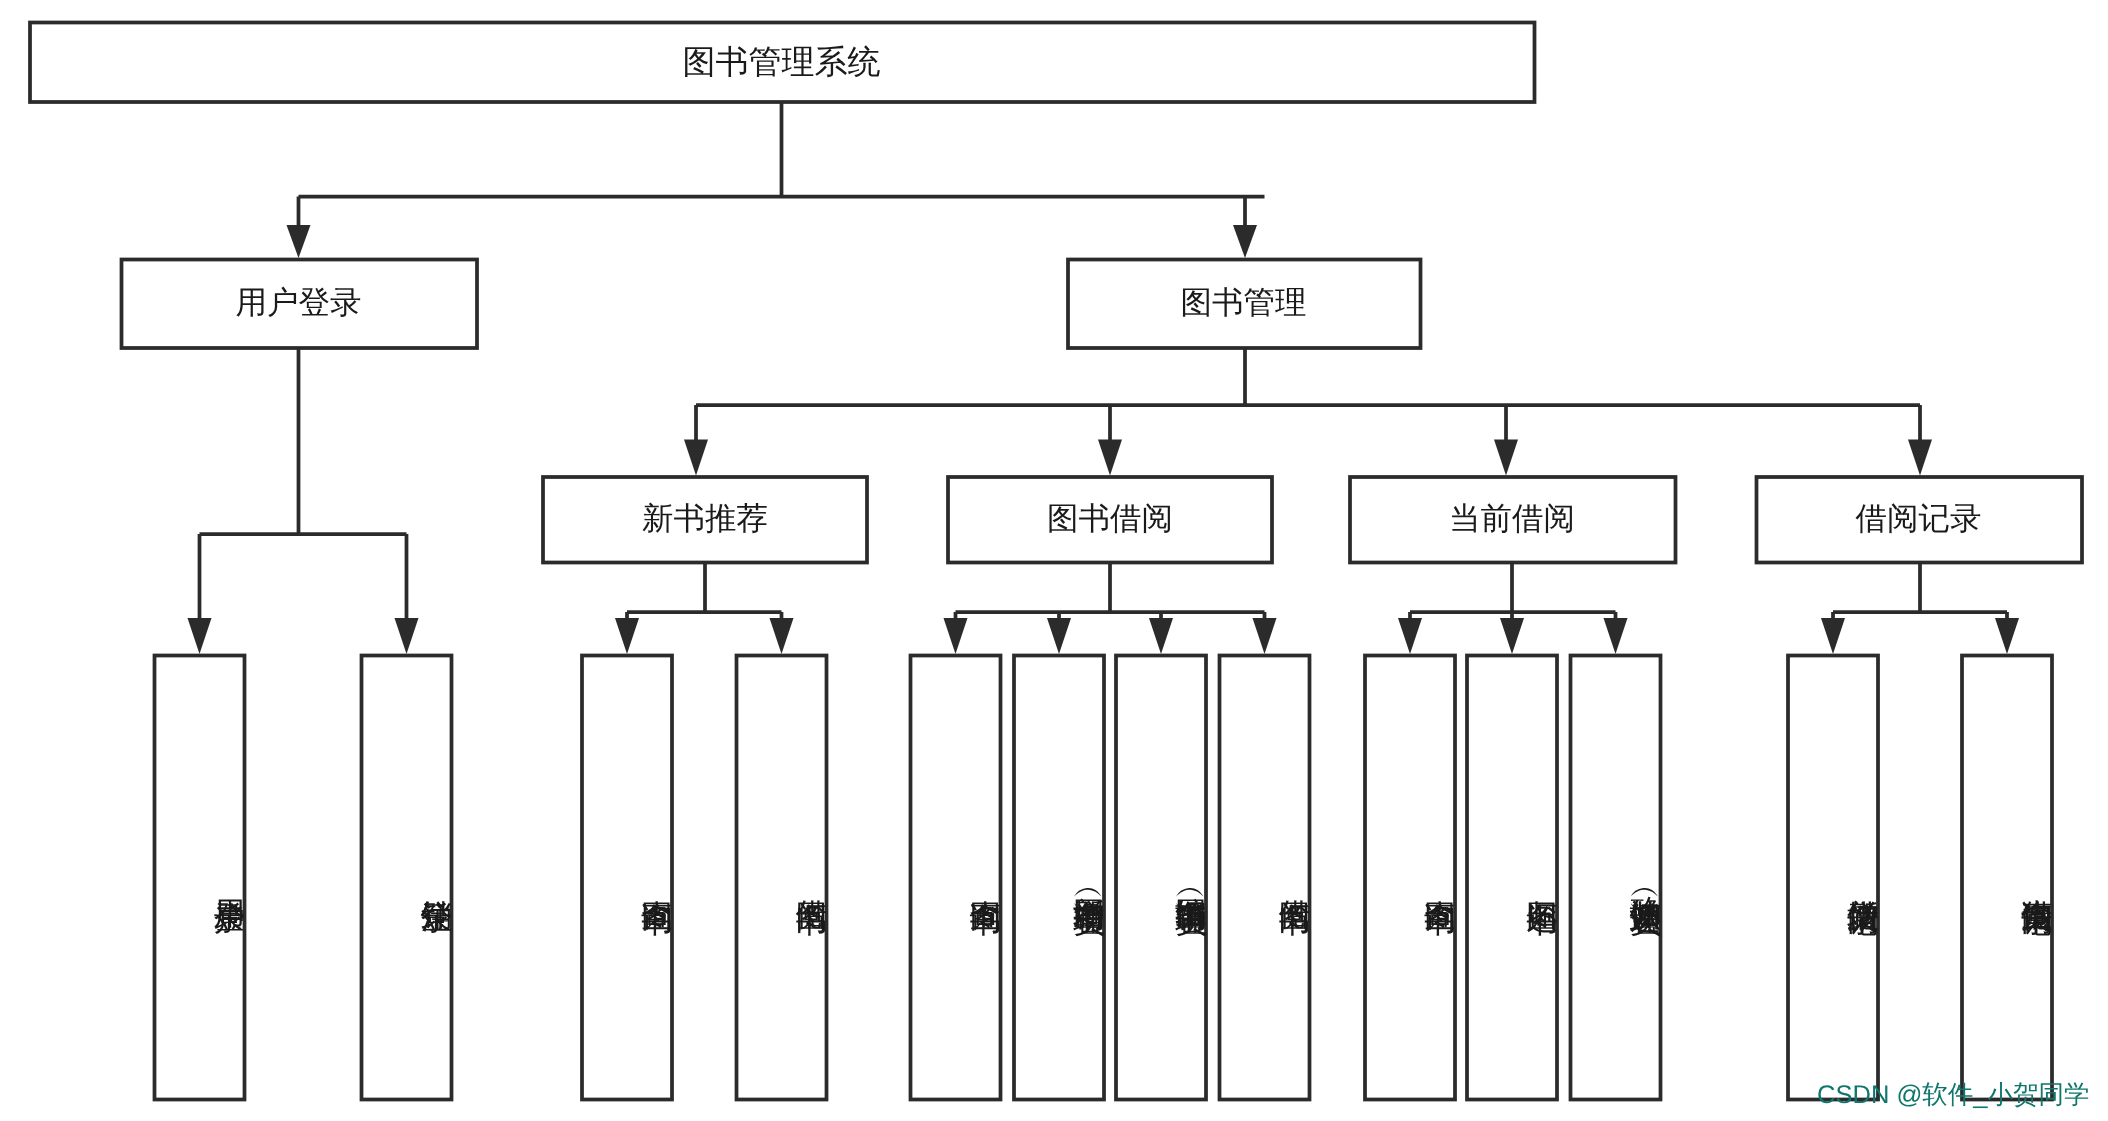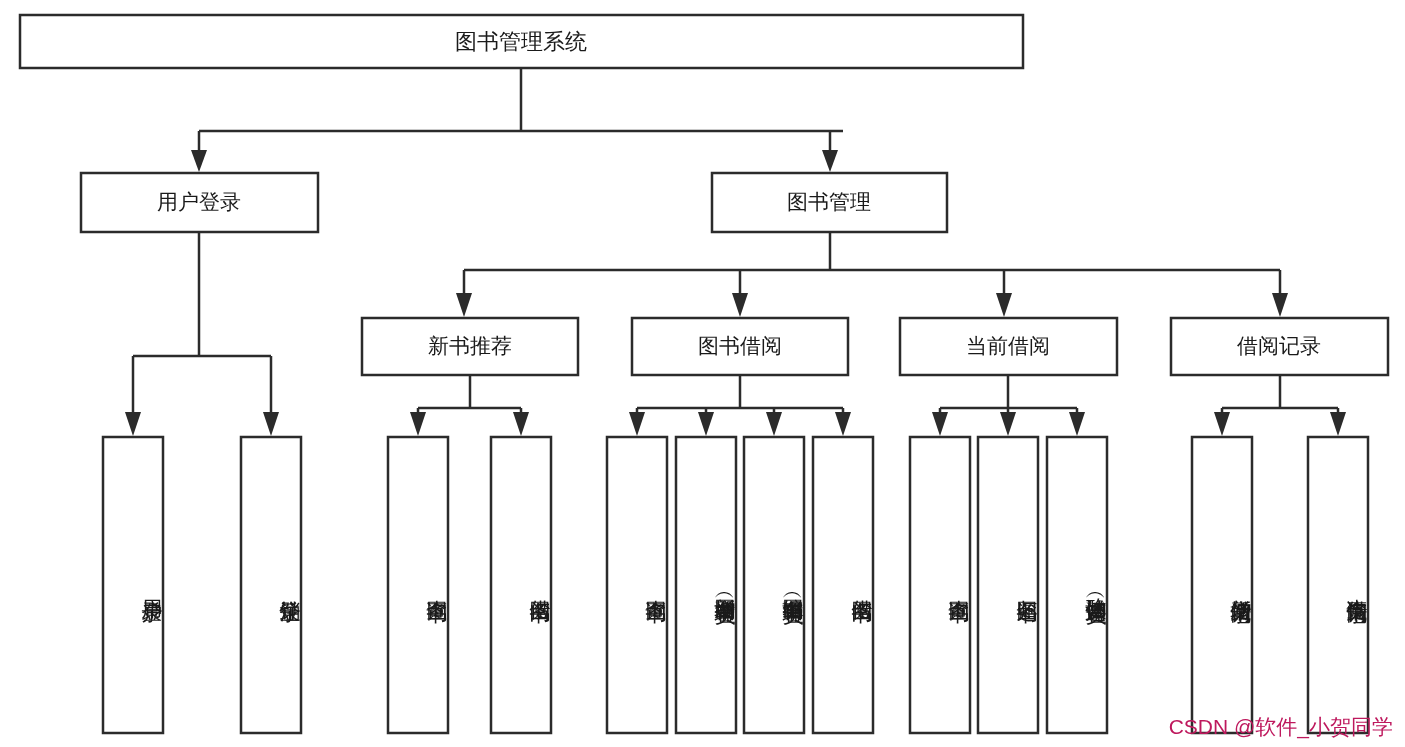--- a/index.html
+++ b/index.html
@@ -61,22 +61,22 @@
     letter-spacing: 1px;
     text-align: center;
     white-space: nowrap;
     pointer-events: none;
   }
   .watermark {
     position: absolute;
     right: 12px;
     bottom: 6px;
     font-family: "Liberation Sans", sans-serif;
-    font-size: 21px;
-    color: #be185d;
+    font-size: 17px;
+    color: #0f766e;
     white-space: nowrap;
     pointer-events: none;
   }
 </style>
 </head>
 <body>
 
 <div id="diagram-root">
 
   <svg class="diagram-canvas" viewBox="0 0 1405 747" xmlns="http://www.w3.org/2000/svg">

